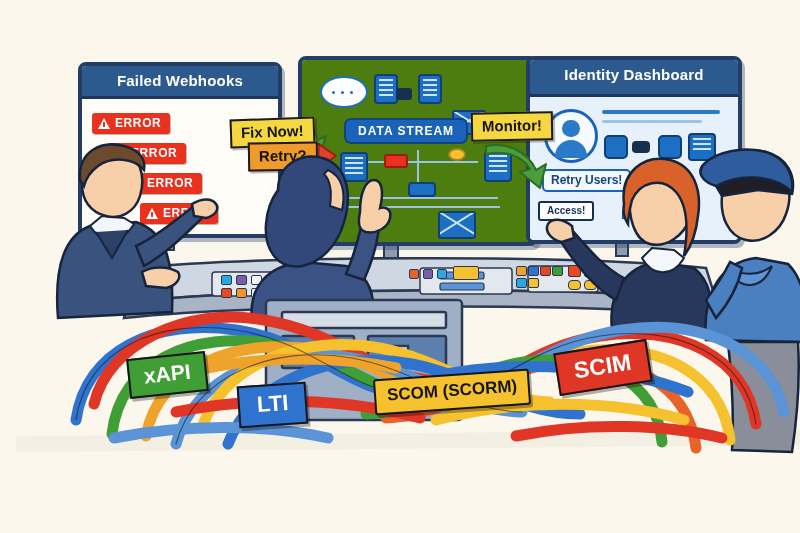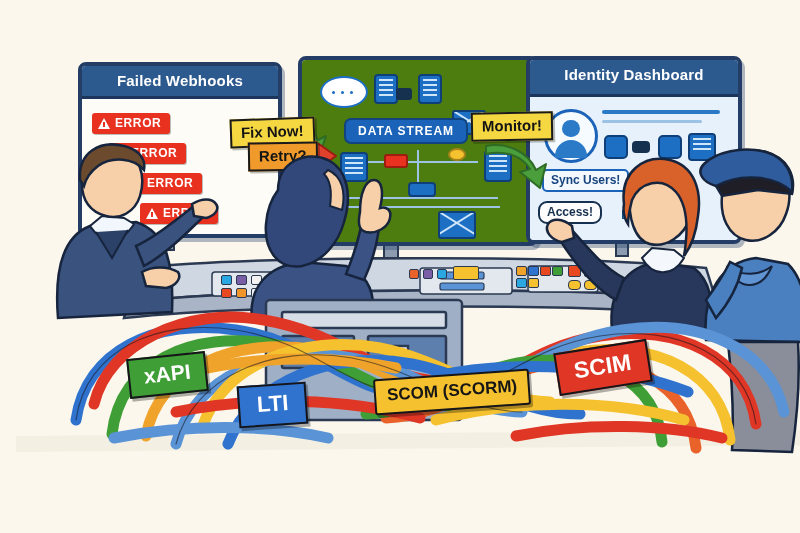--- a/index.html
+++ b/index.html
@@ -51,22 +51,22 @@
   .cloud{background:#fff;border:2px solid #1d6fc4;border-radius:50%;position:relative;}
   .cloud b{position:absolute;width:3px;height:3px;border-radius:50%;background:#1d6fc4;top:50%;margin-top:-1.5px;}
 
   
   #mon-right{left:510px;top:56px;width:208px;height:180px;}
   #mon-right .mon-head{font-size:15px;padding:6px 0 11px;}
   #mon-right .mon-body{background:#e7f1fb;}
 
   .btn-lt{position:absolute;background:#f2f8fe;border:2px solid #1a63b8;border-radius:5px;
           color:#17447f;font-size:12px;font-weight:bold;padding:2px 7px 3px;white-space:nowrap;}
-  .btn-dk{position:absolute;background:#fdfdfd;border:2px solid #16304f;border-radius:9px;
-          color:#16304f;font-size:12px;font-weight:bold;padding:2px 7px 3px;white-space:nowrap;}
+  .btn-dk{position:absolute;background:#fdfdfd;border:2px solid #16304f;border-radius:3px;
+          color:#16304f;font-size:10px;font-weight:bold;padding:2px 7px 3px;white-space:nowrap;}
   .avatar{position:absolute;border:3px solid #1a63b8;border-radius:50%;background:#f6fbff;}
   .avatar .head{position:absolute;left:50%;top:16%;width:36%;height:36%;margin-left:-18%;
                 border-radius:50%;background:#2a7ac8;}
   .avatar .body{position:absolute;left:50%;bottom:4%;width:68%;height:38%;margin-left:-34%;
                 border-radius:50% 50% 0 0 / 90% 90% 0 0;background:#2a7ac8;}
   .barchart{position:absolute;display:flex;align-items:flex-end;gap:2px;}
   .barchart span{display:block;width:4px;background:#2a7ac8;border:1px solid #14508f;}
 
   
   .sticky{position:absolute;border:2px solid #1a1a1a;font-weight:bold;white-space:nowrap;
@@ -186,21 +186,21 @@
       </svg>
       <div class="ic" style="left:74px;top:38px;width:20px;height:20px;background:#1d6fc4;border:2px solid #0f3f78;border-radius:5px;"></div>
       <div class="ic" style="left:102px;top:44px;width:18px;height:12px;background:#16304f;border-radius:4px;"></div>
       <div class="ic" style="left:128px;top:38px;width:20px;height:20px;background:#1d6fc4;border:2px solid #0f3f78;border-radius:5px;"></div>
       <div class="ic doc" style="left:158px;top:36px;width:24px;height:24px;">
           <i></i>
           <i></i>
           <i></i>
         </div>
 
-      <div class="btn-lt" style="left:12px;top:72px;">Sync Users!</div>
+      <div class="btn-lt" style="left:12px;top:72px;">Retry Users!</div>
       <div class="btn-dk" style="left:8px;top:104px;">Access!</div>
 
       <div class="barchart" style="left:92px;top:100px;height:22px;">
         <span style="height:7px"></span>
           <span style="height:11px"></span>
           <span style="height:9px"></span>
         <span style="height:15px"></span>
           <span style="height:19px"></span>
       </div>
     </div>

